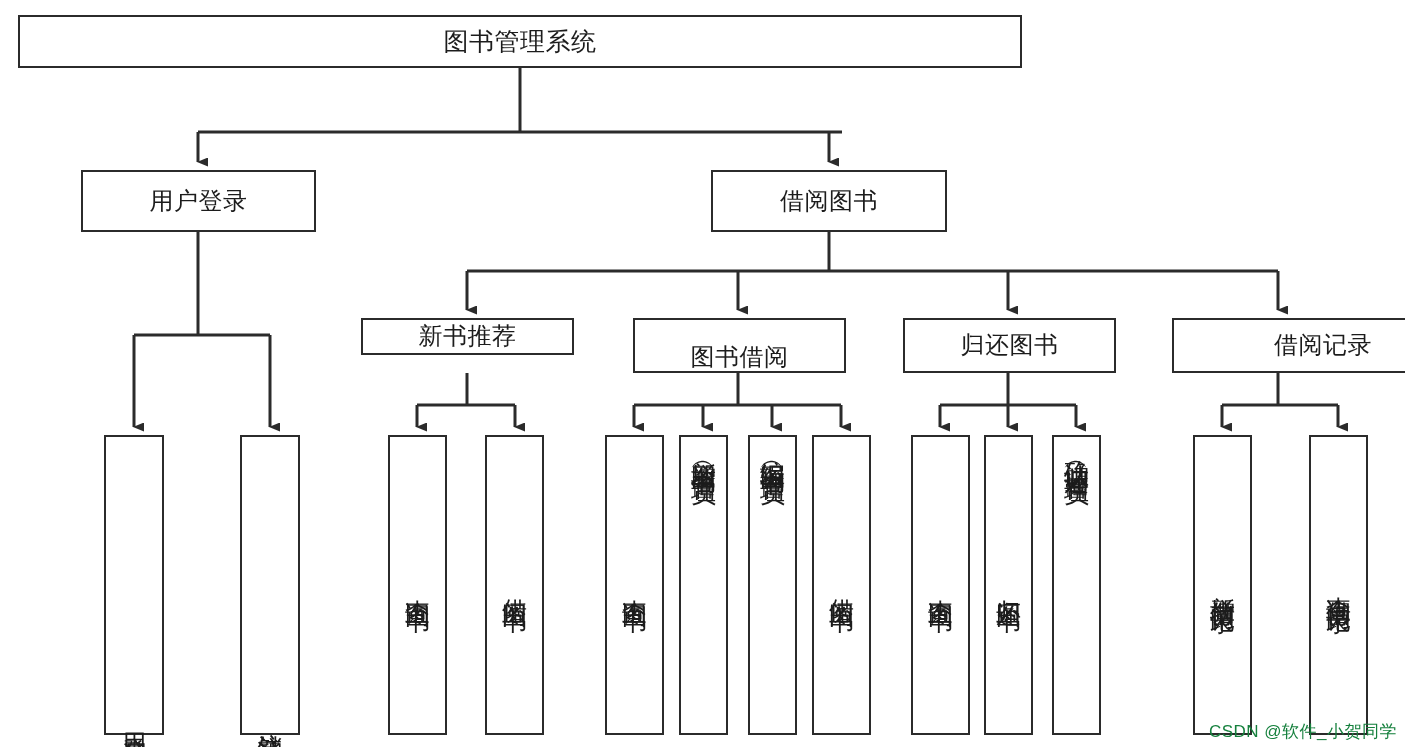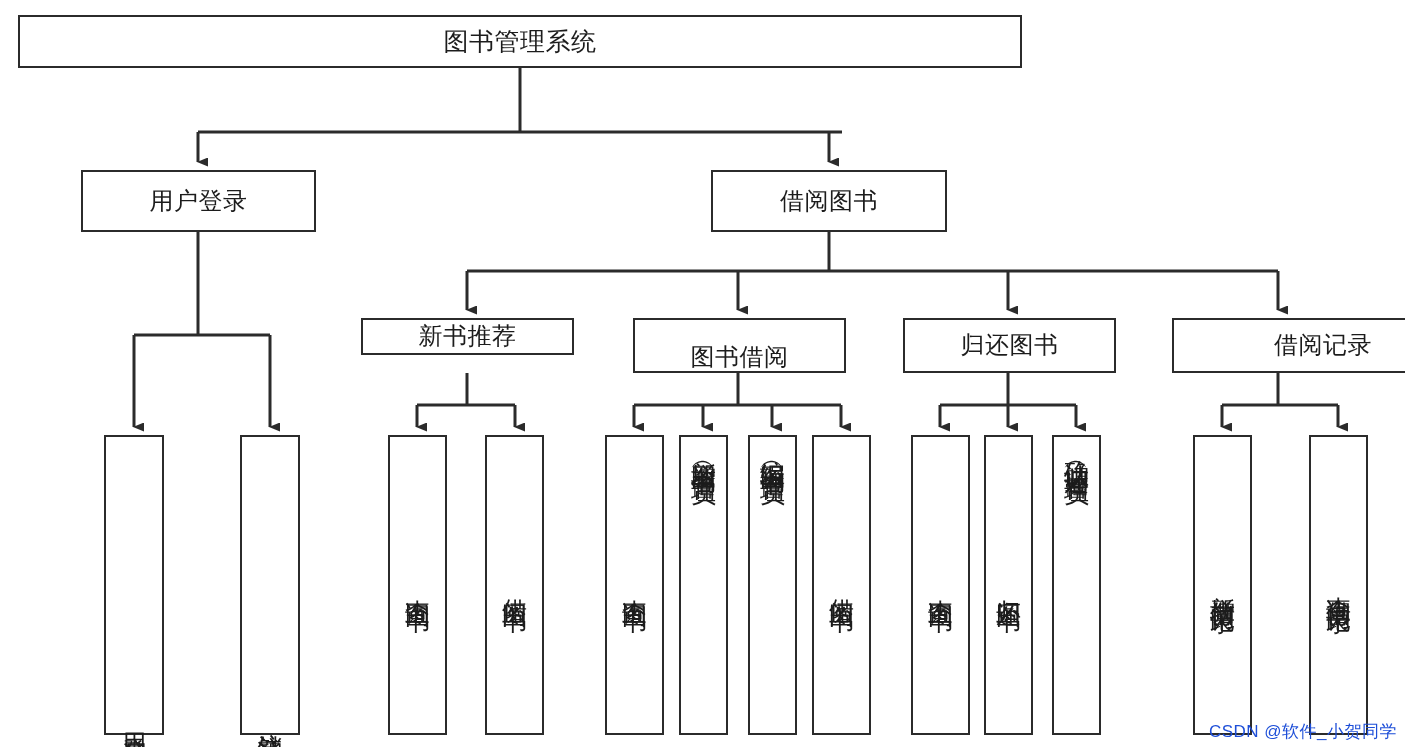--- a/index.html
+++ b/index.html
@@ -65,21 +65,21 @@
     font-size: 25px;
     letter-spacing: 3px;
     line-height: 1;
     text-align: center;
   }
   #watermark {
     position: absolute;
     right: 8px;
     bottom: 4px;
     font-size: 17px;
-    color: #1d4ed8;
+    color: #15803d;
     letter-spacing: 0.5px;
     z-index: 3;
     white-space: nowrap;
   }
 </style>
 </head>
 <body>
 
 <div id="diagram-root">
 

